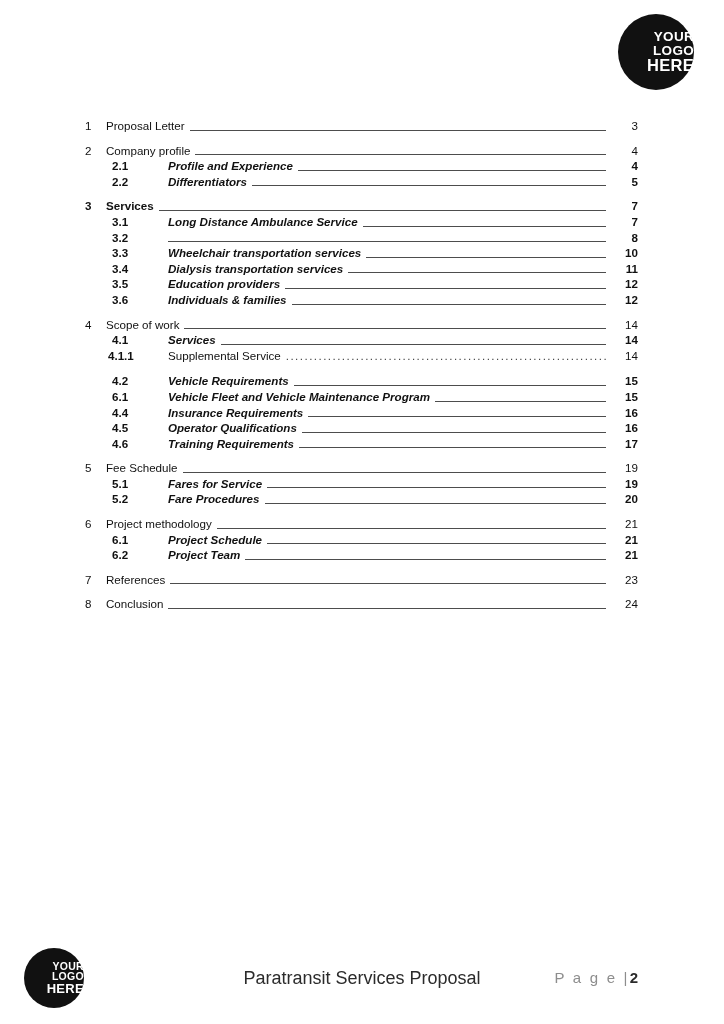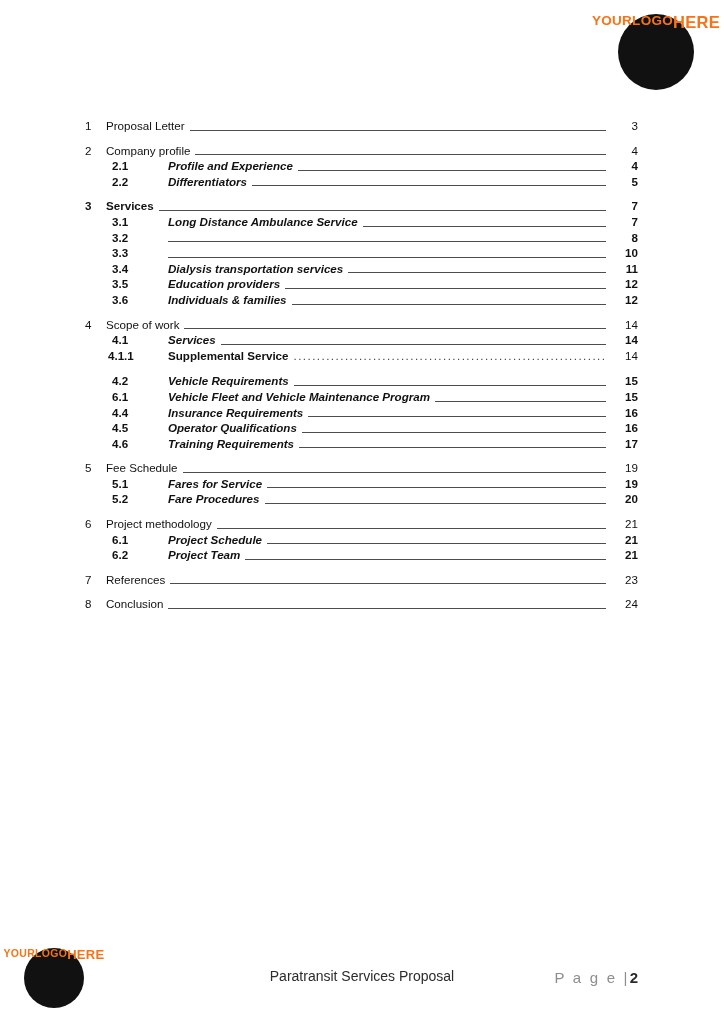--- a/index.html
+++ b/index.html
@@ -17,24 +17,24 @@
     height: 1024px;
     background: #ffffff;
     overflow: hidden;
   }
 
   
   .logo-circle {
     position: absolute;
     border-radius: 50%;
     background: #111111;
-    color: #f97316;
+    color: #ffffff;
     display: flex;
-    flex-direction: row;
-    align-items: flex-start;
+    flex-direction: column;
+    align-items: flex-end;
     justify-content: center;
     font-weight: bold;
     line-height: 1.02;
     letter-spacing: 0.3px;
     text-align: center;
   }
   .logo-header {
     left: 618px;
     top: 14px;
     width: 76px;
@@ -123,32 +123,32 @@
   .lvl1.bold .pnum { font-weight: bold; }
 
   
   .lvl2 { margin-top: 0; }
   .lvl2 .num   { width: 56px; margin-left: 27px; font-weight: bold; }
   .lvl2 .label { font-weight: bold; font-style: italic; }
   .lvl2 .pnum  { font-weight: bold; }
 
   
   .lvl3 .num   { width: 60px; margin-left: 23px; font-weight: bold; }
-  .lvl3 .label { font-weight: bold; }
+  .lvl3 .label { font-weight: normal; }
   .lvl3 .pnum  { font-weight: normal; }
   .lvl3 { margin-bottom: 10px; }
 
   
   .footer-text {
     position: absolute;
     left: 0;
     right: 0;
     top: 968px;
     text-align: center;
-    font-size: 14px;
+    font-size: 18px;
     color: #2b2b2b;
   }
   .footer-page {
     position: absolute;
     right: 86px;
     top: 969px;
     font-size: 15px;
     color: #8d8d8d;
     letter-spacing: 2.2px;
   }
@@ -207,20 +207,21 @@
         <span class="leader"></span>
         <span class="pnum">7</span>
       </div>
       <div class="toc-row lvl2 bold">
         <span class="num">3.2</span>
         <span class="leader"></span>
         <span class="pnum">8</span>
       </div>
       <div class="toc-row lvl2 bold">
         <span class="num">3.3</span>
+        <span class="label">Wheelchair transportation services</span>
         <span class="leader"></span>
         <span class="pnum">10</span>
       </div>
       <div class="toc-row lvl2 bold">
         <span class="num">3.4</span>
         <span class="label">Dialysis transportation services</span>
         <span class="leader"></span>
         <span class="pnum">11</span>
       </div>
       <div class="toc-row lvl2 bold">

